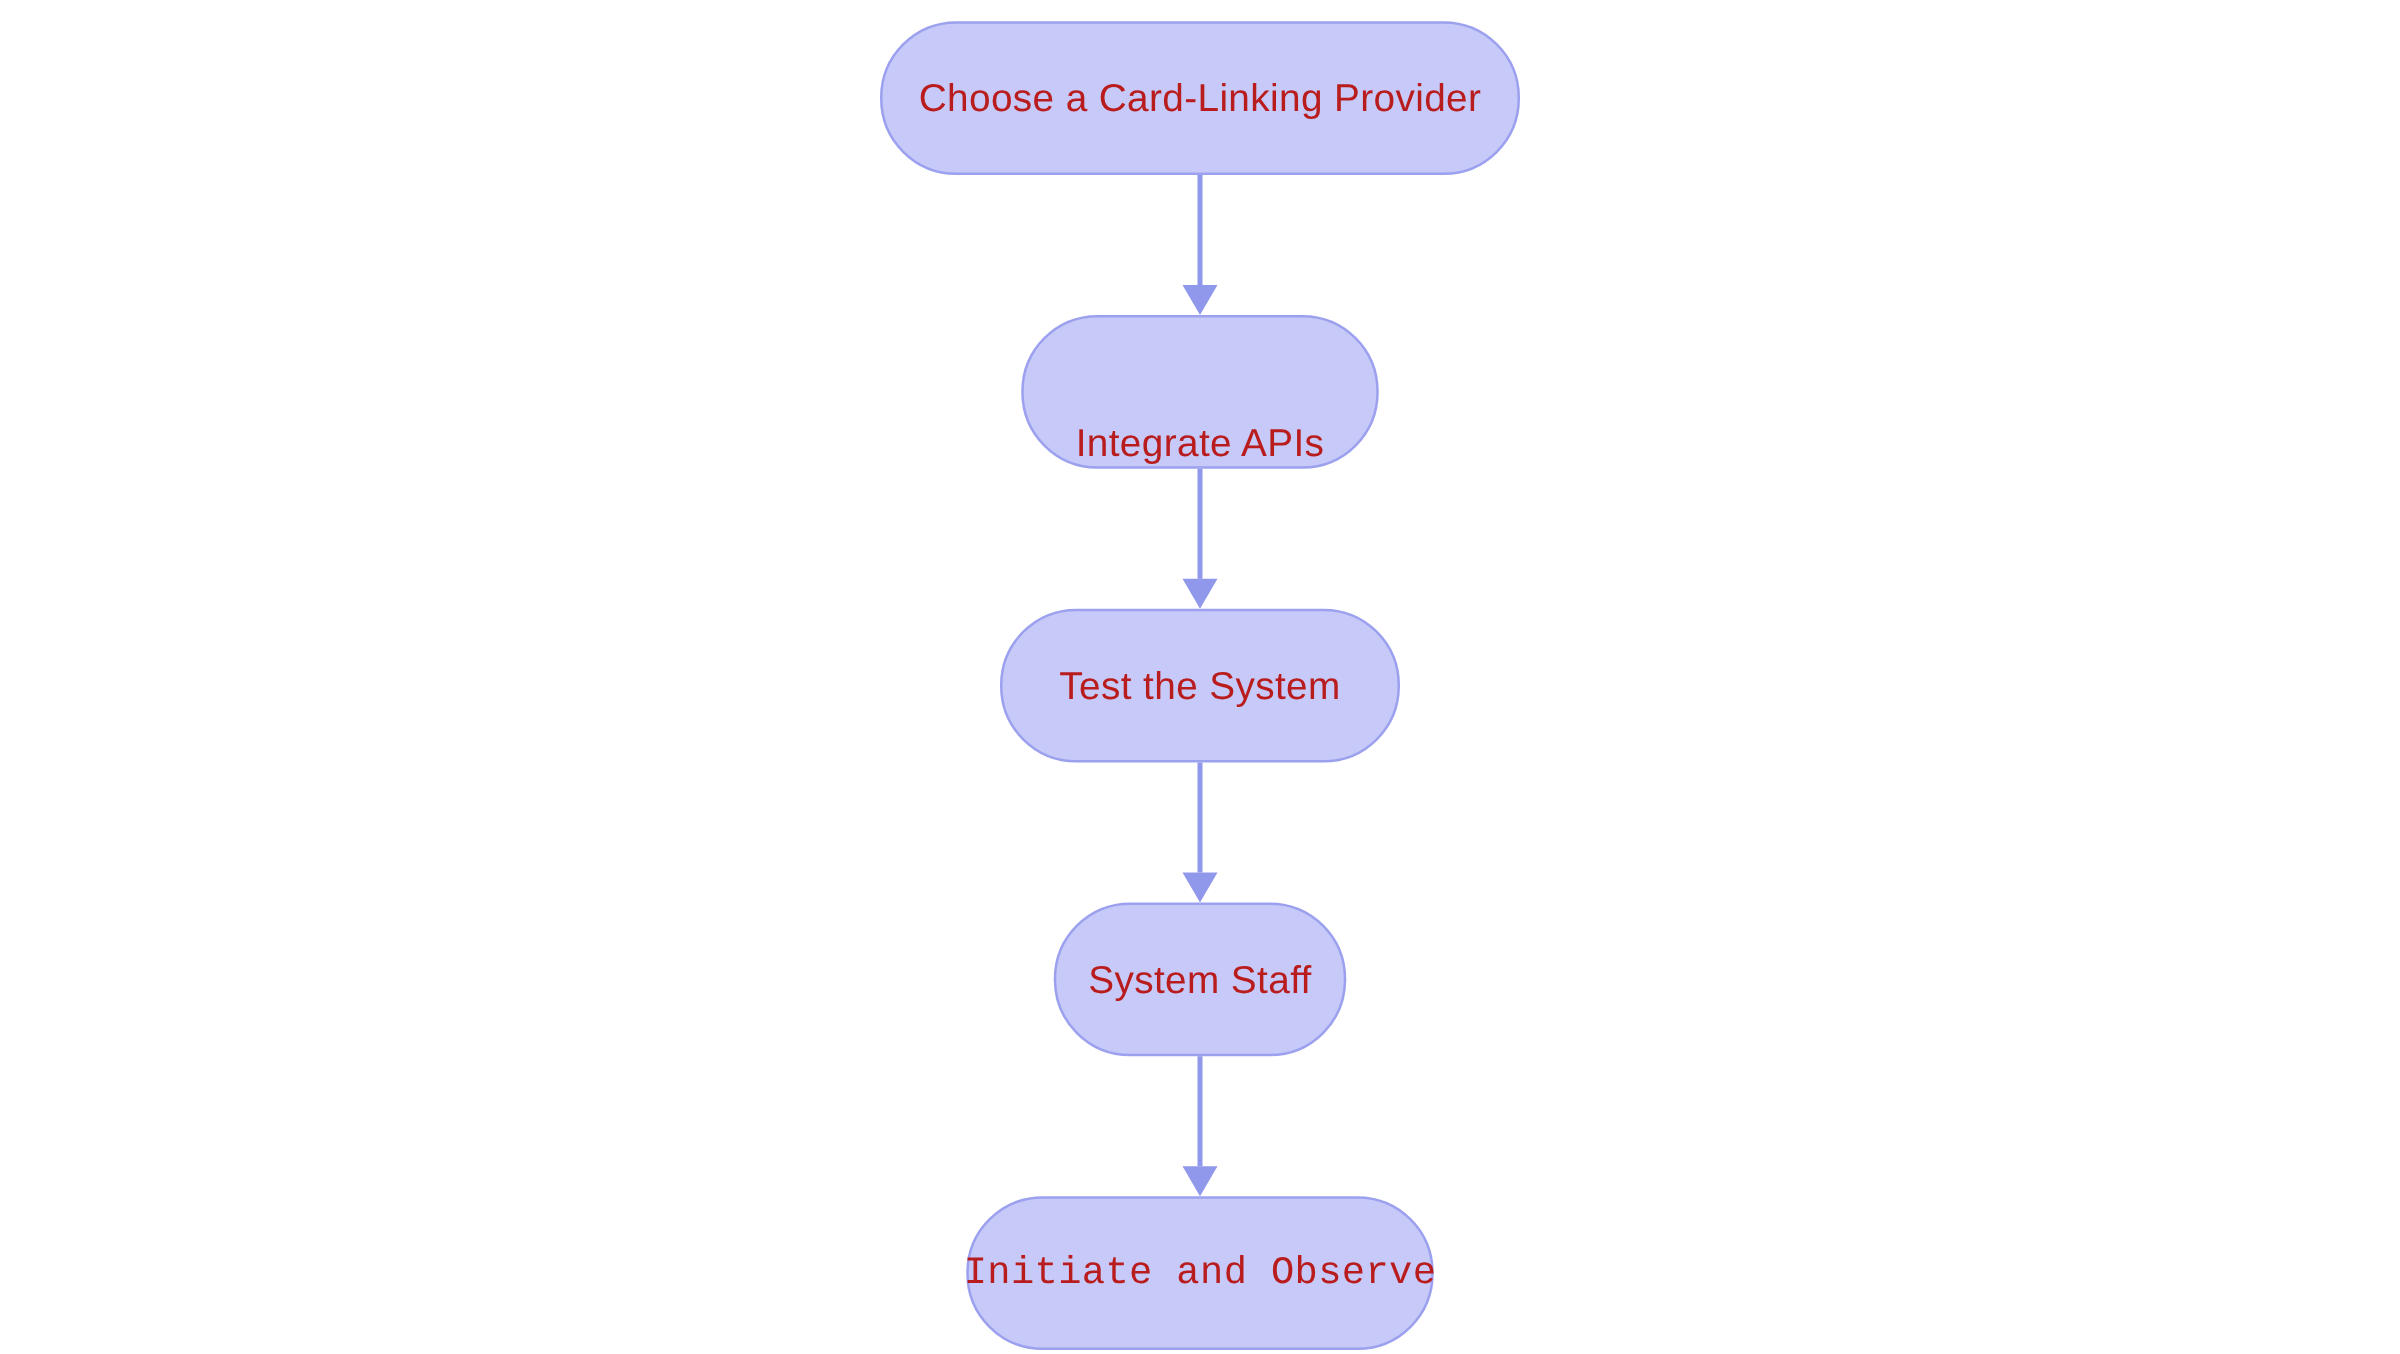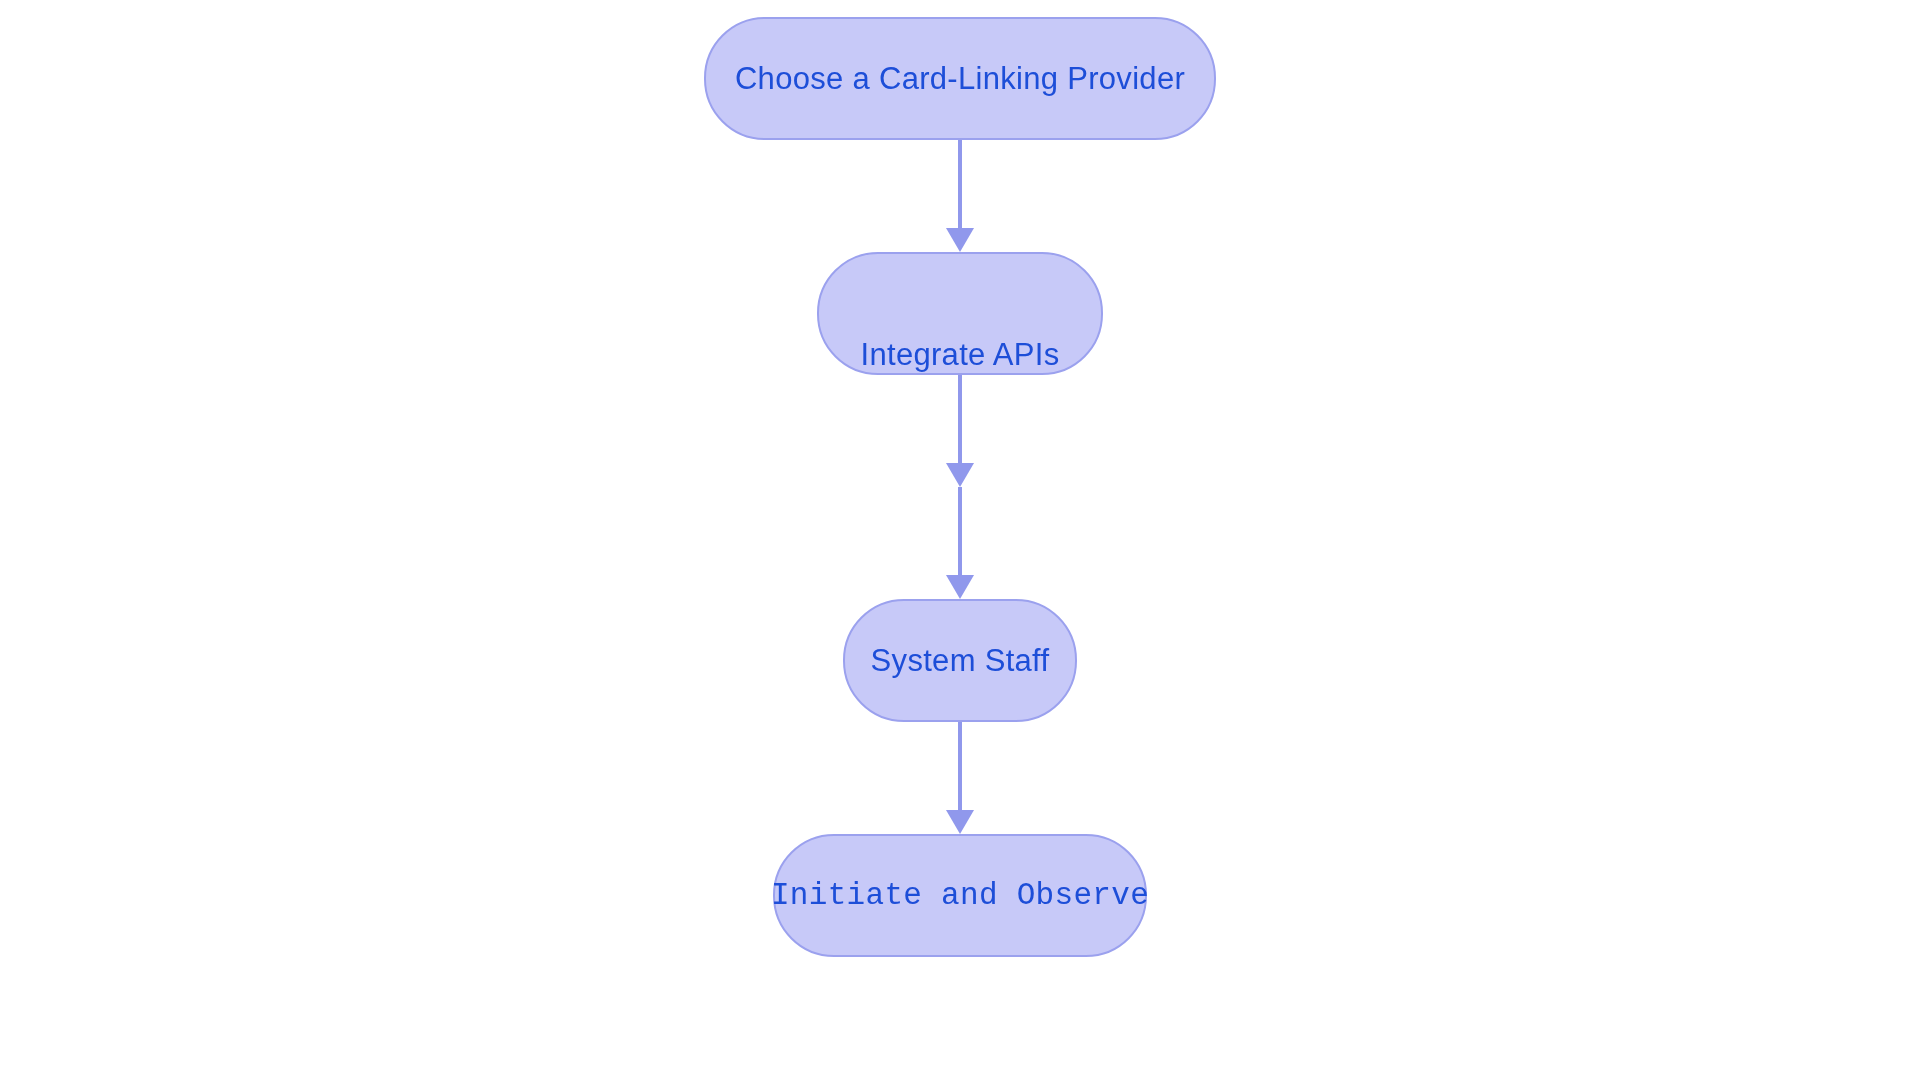--- a/index.html
+++ b/index.html
@@ -27,21 +27,21 @@
     border-radius: 61px;
     background: #c7c9f8;
     border: 2px solid #9ba1ee;
     box-sizing: border-box;
     display: flex;
     align-items: center;
     justify-content: center;
     flex: 0 0 auto;
   }
   .node-label {
-    color: #1d4ed8;
+    color: #b91c1c;
     font-size: 31px;
     font-weight: 400;
     letter-spacing: 0.3px;
     white-space: nowrap;
     text-align: center;
   }
   .node-1 { width: 512px; }
   .node-2 { width: 286px; align-items: flex-end; }
   .node-3 { width: 320px; }
   .node-4 { width: 234px; }
@@ -82,20 +82,23 @@
 
   <div class="node node-2">
     <span class="node-label">Integrate APIs</span>
   </div>
 
   <div class="arrow">
     <div class="arrow-line"></div>
     <div class="arrow-head"></div>
   </div>
 
+  <div class="node node-3">
+    <span class="node-label">Test the System</span>
+  </div>
 
   <div class="arrow">
     <div class="arrow-line"></div>
     <div class="arrow-head"></div>
   </div>
 
   <div class="node node-4">
     <span class="node-label">System Staff</span>
   </div>
 

